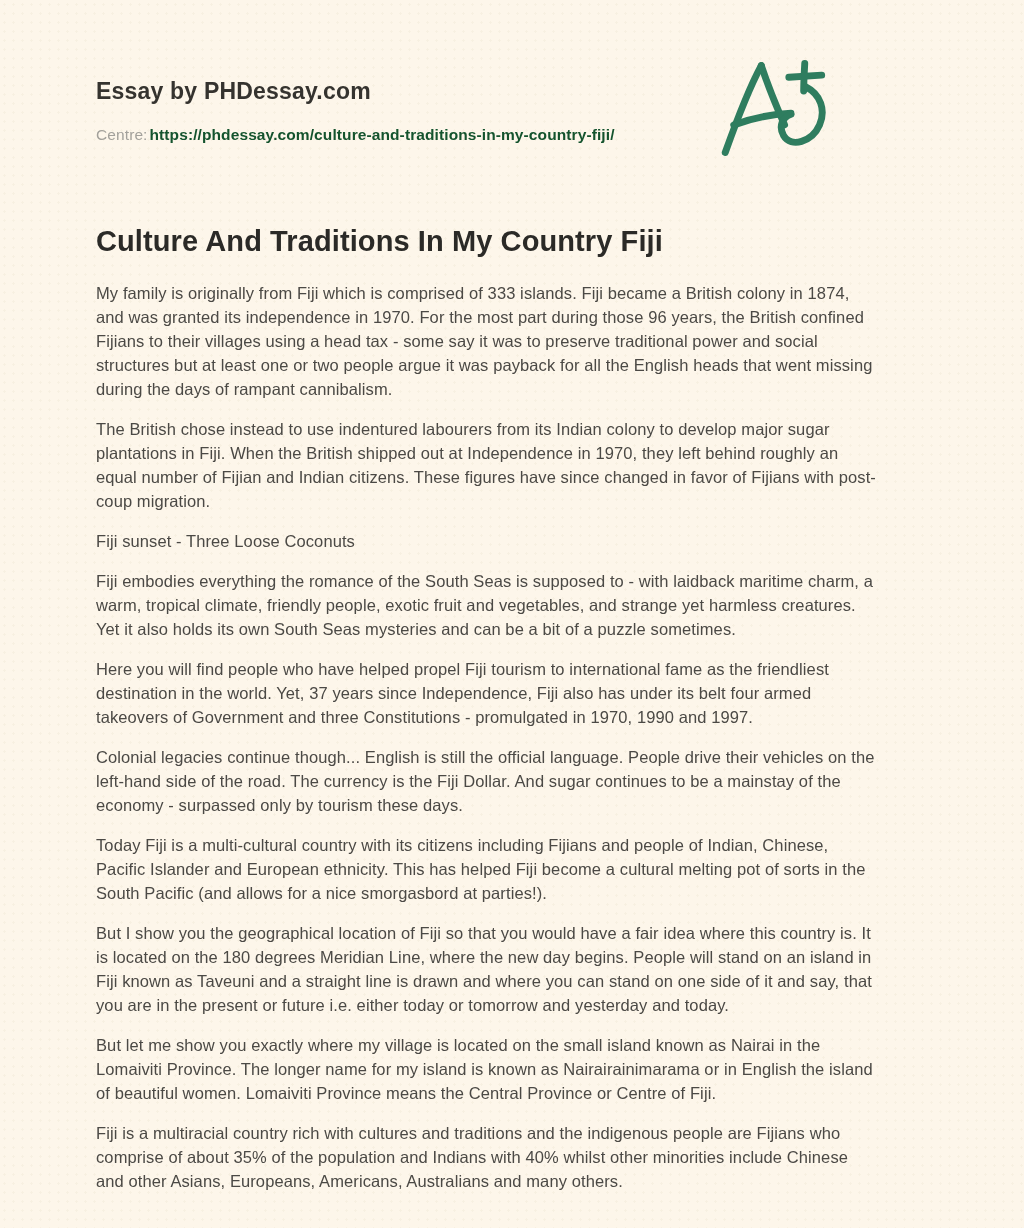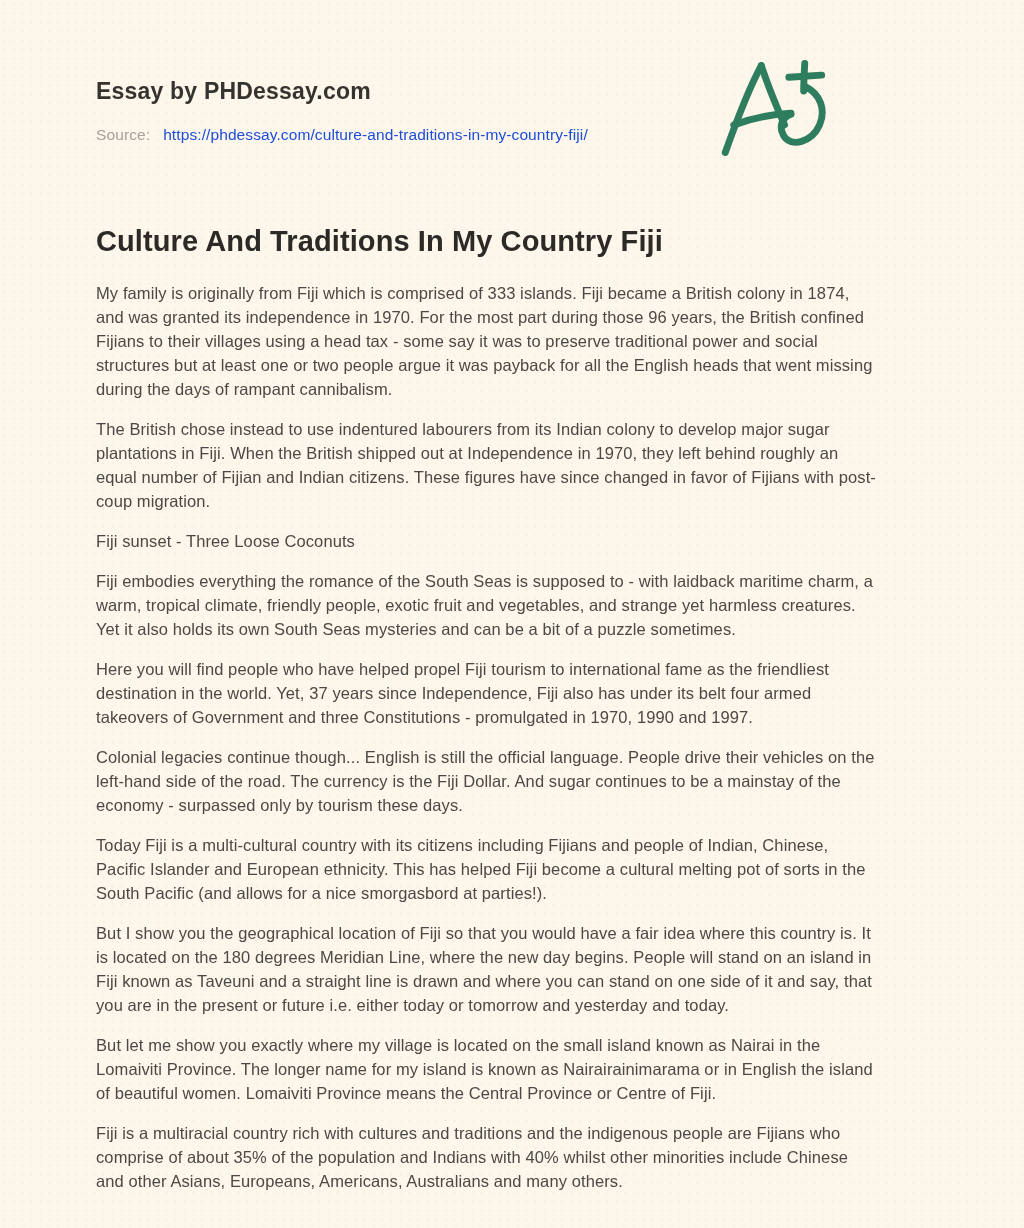--- a/index.html
+++ b/index.html
@@ -34,23 +34,24 @@
 
   .source-line {
     margin-top: 21px;
     font-size: 15.5px;
     letter-spacing: 0.1px;
   }
 
   .source-label { color: #a3a19b; }
 
   .source-link {
-    color: #1d4ed8;
+    color: #14532d;
     text-decoration: none;
-    margin-left: 13px;
+    margin-left: 2px;
+    font-weight: bold;
   }
 
   .logo {
     position: absolute;
     top: 58px;
     right: 90px;
     width: 106px;
     height: 100px;
   }
 
@@ -77,21 +78,21 @@
   }
 </style>
 </head>
 <body>
 
 <div class="page">
 
   <header class="header">
     <h1 class="site-title">Essay by PHDessay.com</h1>
     <div class="source-line">
-      <span class="source-label">Source:</span><a class="source-link" href="#">https://phdessay.com/culture-and-traditions-in-my-country-fiji/</a>
+      <span class="source-label">Centre:</span><a class="source-link" href="#">https://phdessay.com/culture-and-traditions-in-my-country-fiji/</a>
     </div>
   </header>
 
   <div class="logo">
     <svg viewBox="0 0 100 92" fill="none" stroke="#2f7d5f" stroke-width="6.5" stroke-linecap="round" stroke-linejoin="round">
       <path d="M4,88 C14,60 26,28 38,6"></path>
       <path d="M38,6 C44,24 52,44 60,62"></path>
       <path d="M12,62 C28,56 46,52 66,51"></path>
       <path d="M79,4 C78.5,13 78,22 78,30"></path>
       <path d="M64,17 L95,15"></path>

